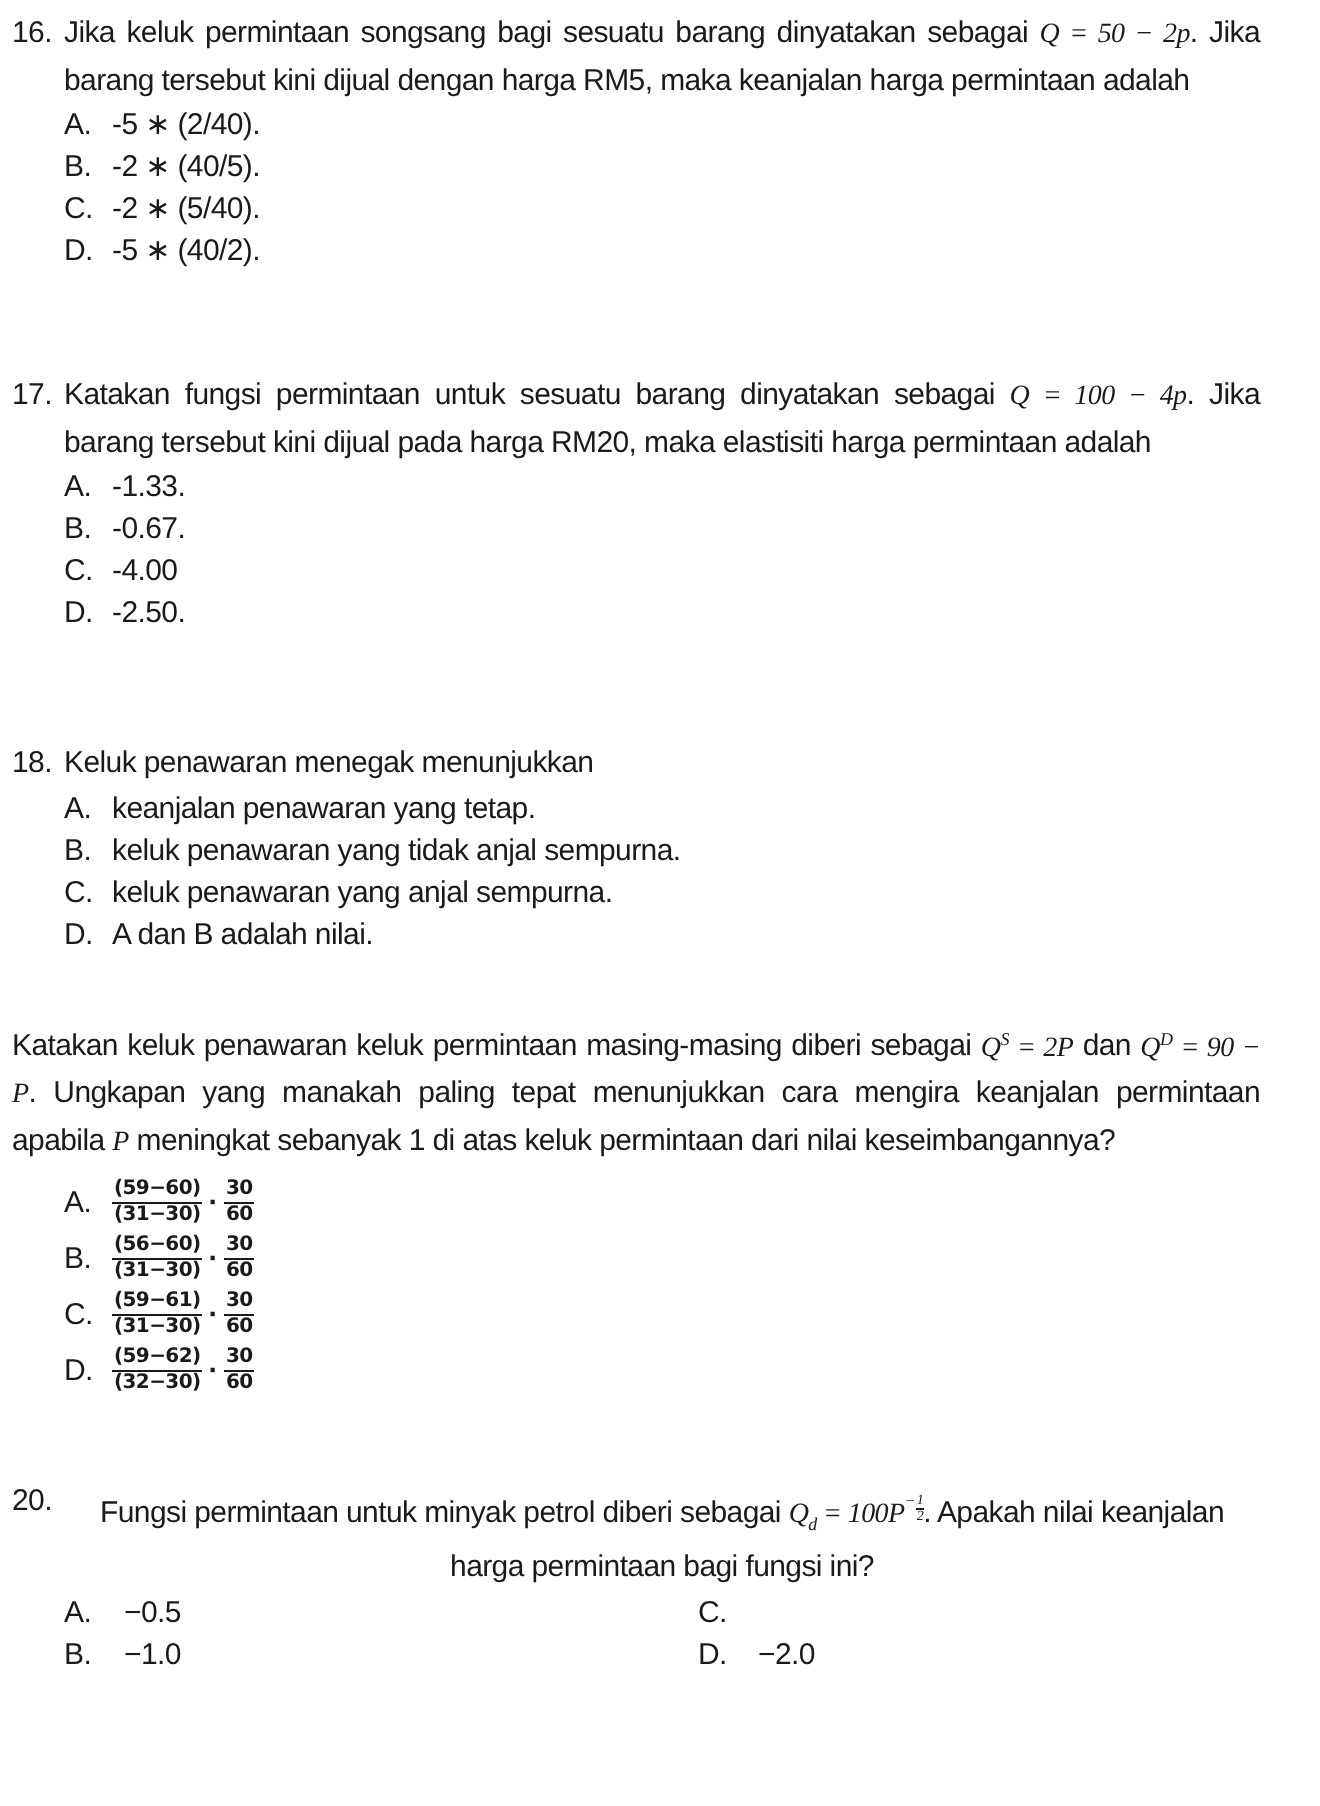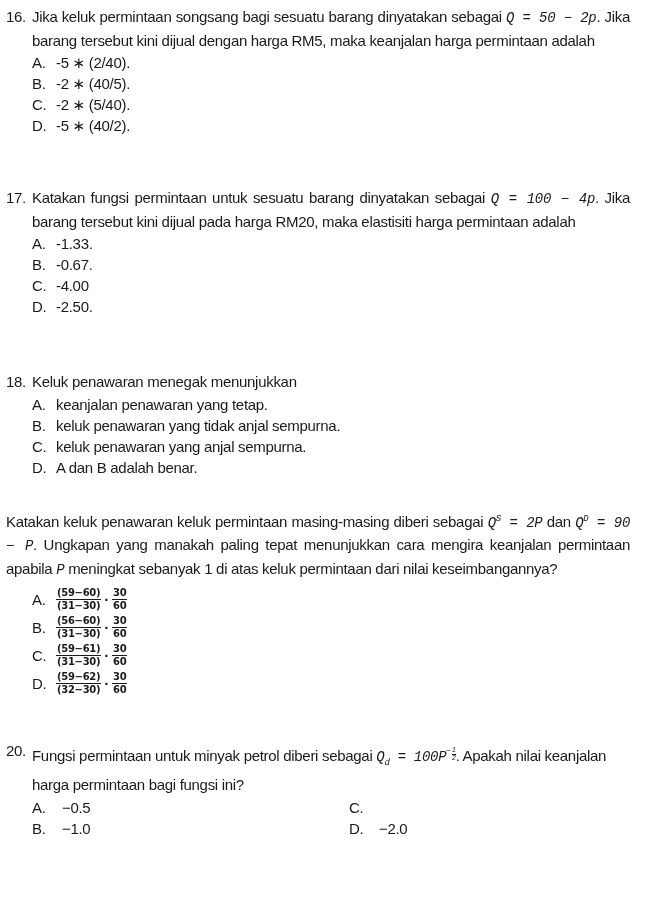--- a/index.html
+++ b/index.html
@@ -8,21 +8,21 @@
     font-family: "Liberation Sans", sans-serif;
     color: #1a1a1a;
     font-size: 15px;
     letter-spacing: -0.3px;
   }
   .page { position: relative; width: 528px; height: 903px; }
   .q { position: absolute; left: 6px; width: 624px; }
   .q-head { display: flex; line-height: 22.5px; }
   .q-num { width: 26px; flex: none; }
   .q-text { flex: 1; text-align: justify; }
-  .m { font-family: Liberation Mono, monospace; font-style: italic; font-size: 14px; }
+  .m { font-family: Liberation Serif, serif; font-style: italic; font-size: 14px; }
   .opts { margin-left: 26px; }
   .opt { display: flex; line-height: 21px; height: 21px; }
   .opt-letter { width: 24px; flex: none; }
   .opt-text { flex: 1; }
   .frac-opt { height: 28px; align-items: center; }
   .frac { display: inline-flex; flex-direction: column; align-items: flex-start; vertical-align: middle;
           font-family: "DejaVu Sans", sans-serif; font-size: 10px; font-weight: bold; line-height: 12px; }
   .frac .num { border-bottom: 1.5px solid #1a1a1a; padding: 0 1px; }
   .frac .den { padding: 0 1px; }
   .dot { display: inline-block; margin: 0 3px; vertical-align: middle; font-weight: bold; }
@@ -99,21 +99,21 @@
       <div class="opt">
           <span class="opt-letter">B.</span>
           <span class="opt-text">keluk penawaran yang tidak anjal sempurna.</span>
         </div>
       <div class="opt">
           <span class="opt-letter">C.</span>
           <span class="opt-text">keluk penawaran yang anjal sempurna.</span>
         </div>
       <div class="opt">
           <span class="opt-letter">D.</span>
-          <span class="opt-text">A dan B adalah benar.</span>
+          <span class="opt-text">A dan B adalah nilai.</span>
         </div>
     </div>
   </div>
 
   <div class="q" style="top:508px;">
     <div class="q-head">
       <span class="q-text"><span>Katakan keluk penawaran keluk permintaan masing-masing diberi sebagai </span><span class="m"><span>Q</span><sup class="s">S</sup><span> = 2P</span></span><span> dan </span><span class="m"><span>Q</span><sup class="s">D</sup><span> = 90 − P</span></span><span>. Ungkapan yang manakah paling tepat menunjukkan cara mengira keanjalan permintaan apabila </span><span class="m">P</span><span> meningkat sebanyak 1 di atas keluk permintaan dari nilai keseimbangannya?</span></span>
     </div>
     <div class="opts" style="margin-top:4px;">
       <div class="opt frac-opt">
@@ -163,21 +163,21 @@
             <span class="num">30</span>
             <span class="den">60</span>
           </span>
       </div>
     </div>
   </div>
 
   <div class="q" style="top:740px;">
     <div class="q-head">
       <span class="q-num">20.</span>
-      <span class="q-text" style="text-align:left;"><span>Fungsi permintaan untuk minyak petrol diberi sebagai </span><span class="m"><span>Q</span><sub style="font-size:9px;">d</sub><span> = 100P</span><span style="font-size:8px;vertical-align:8px;">−</span><span class="exp-frac">
+      <span class="q-text" style="text-align:center;"><span>Fungsi permintaan untuk minyak petrol diberi sebagai </span><span class="m"><span>Q</span><sub style="font-size:9px;">d</sub><span> = 100P</span><span style="font-size:8px;vertical-align:8px;">−</span><span class="exp-frac">
               <span>1</span>
               <span>2</span>
             </span></span><span>. Apakah nilai keanjalan harga permintaan bagi fungsi ini?</span></span>
     </div>
     <div class="opts two-col">
       <div class="opt">
           <span class="opt-letter" style="width:30px;">A.</span>
           <span class="opt-text">−0.5</span>
         </div>
       <div class="opt">

